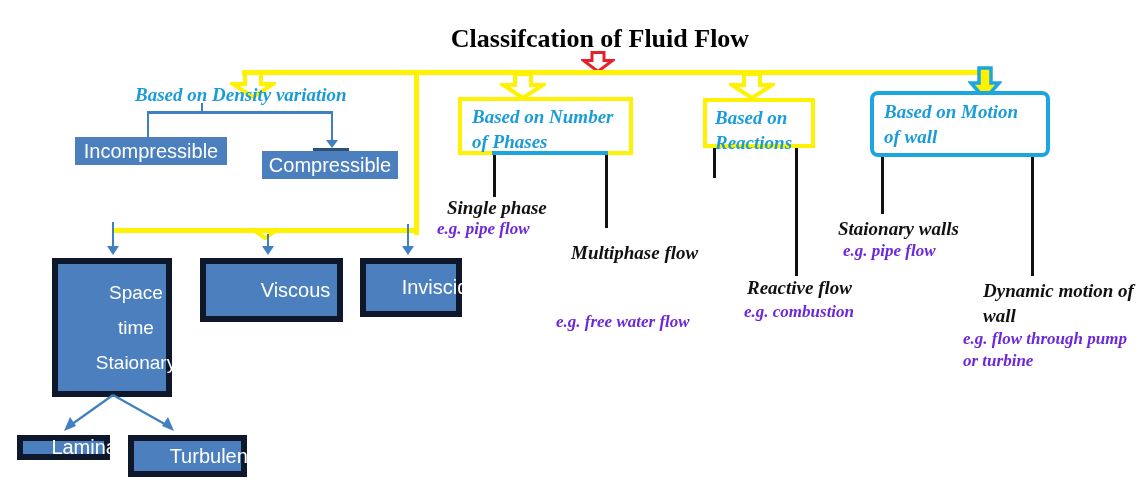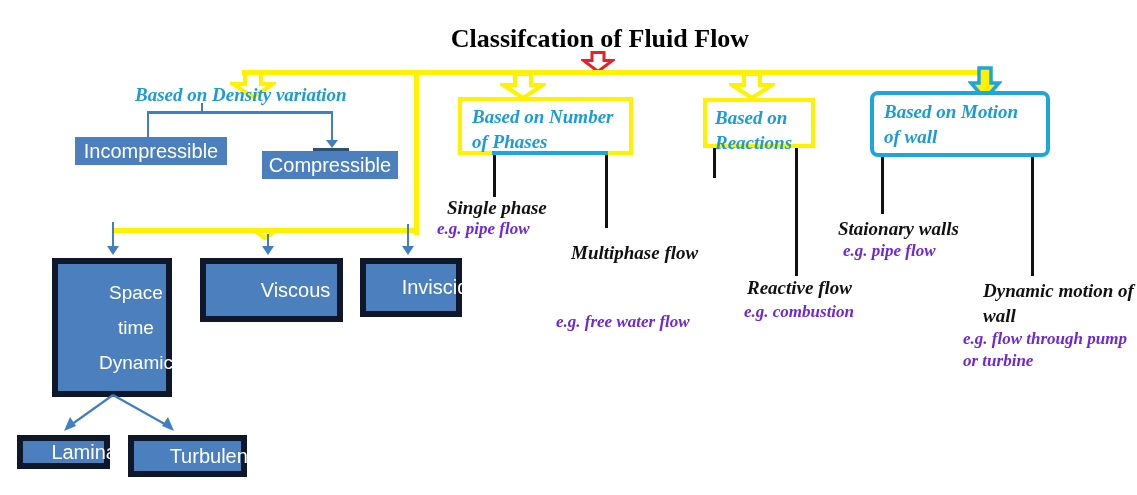--- a/index.html
+++ b/index.html
@@ -89,38 +89,38 @@
   <div class="arrowhead" style="left:107px;top:246px;"></div>
   <div class="bline" style="left:267px;top:234px;width:2px;height:14px;"></div>
   <div class="arrowhead" style="left:262px;top:246px;"></div>
   <div class="bline" style="left:407px;top:224px;width:2px;height:24px;"></div>
   <div class="arrowhead" style="left:402px;top:246px;"></div>
 
   <div class="node bordered" style="left:52px;top:258px;width:120px;height:139px;font-size:19px;">
     <div>
       <div style="line-height:35px;">Space</div>
       <div style="line-height:35px;">time</div>
-      <div style="line-height:35px;">Dynamic</div>
+      <div style="line-height:35px;">Staionary</div>
     </div>
   </div>
   <div class="node bordered" style="left:200px;top:258px;width:143px;height:64px;font-size:20px;">
     <span>Viscous</span>
   </div>
   <div class="node bordered" style="left:360px;top:258px;width:102px;height:59px;font-size:20px;">
     <span>Inviscid</span>
   </div>
 
   <svg class="abs" style="left:40px;top:393px;" width="150" height="44" viewBox="0 0 150 44">
     <line x1="73" y1="2" x2="28" y2="34" stroke="#4080C0" stroke-width="2.2"></line>
     <line x1="73" y1="2" x2="130" y2="34" stroke="#4080C0" stroke-width="2.2"></line>
     <polygon points="24,38 36,33 30,24" fill="#4080C0"></polygon>
     <polygon points="134,38 122,33 128,24" fill="#4080C0"></polygon>
   </svg>
 
-  <div class="node bordered" style="left:17px;top:435px;width:93px;height:34px;font-size:20px;">
+  <div class="node bordered" style="left:17px;top:435px;width:93px;height:25px;font-size:20px;">
     <span>Laminar</span>
   </div>
   <div class="node bordered" style="left:128px;top:435px;width:119px;height:42px;font-size:20px;">
     <span>Turbulent</span>
   </div>
 
   <div class="branch-box yellow-border" style="left:458px;top:97px;width:175px;height:58px;">Based on Number of Phases</div>
   <div class="cline" style="left:492px;top:151px;width:116px;height:4px;"></div>
   <div class="kline" style="left:493px;top:155px;width:3px;height:42px;"></div>
   <div class="kline" style="left:605px;top:155px;width:3px;height:73px;"></div>

